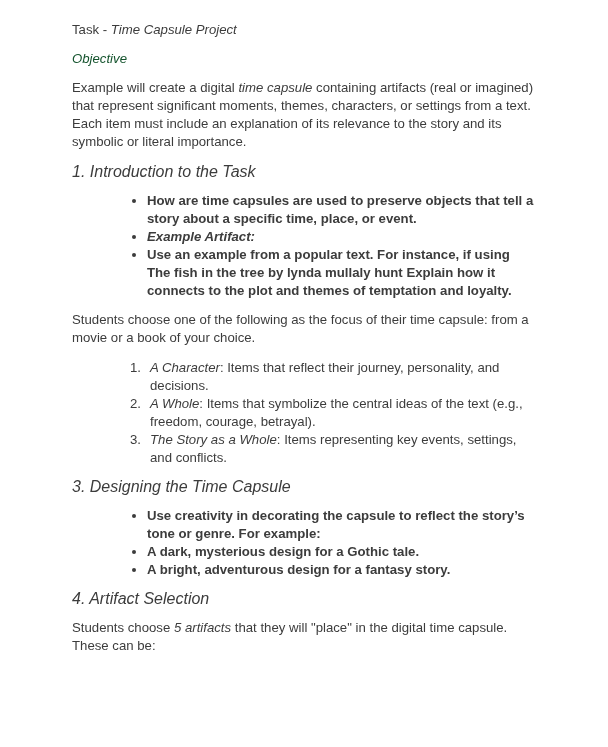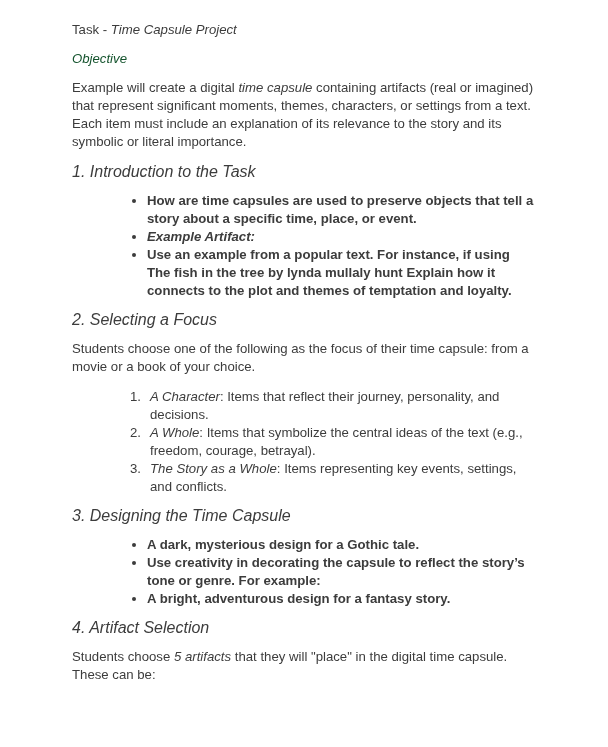--- a/index.html
+++ b/index.html
@@ -114,35 +114,34 @@
 
 
   <p class="section-heading">1. Introduction to the Task</p>
 
   <ul class="bullets">
     <li>How are time capsules are used to preserve objects that tell a story about a specific time, place, or event.</li>
     <li class="it">Example Artifact:</li>
     <li>Use an example from a popular text. For instance, if using The fish in the tree by lynda mullaly hunt Explain how it connects to the plot and themes of temptation and loyalty.</li>
   </ul>
 
-  <p class="section-heading">2. Selecting a Focus</p>
 
   <p class="para">Students choose one of the following as the focus of their time capsule: from a movie or a book of your choice.</p>
 
   <ol class="numbers">
     <li><em>A Character</em><span>: Items that reflect their journey, personality, and decisions.</span></li>
     <li><em>A Whole</em><span>: Items that symbolize the central ideas of the text (e.g., freedom, courage, betrayal).</span></li>
     <li><em>The Story as a Whole</em><span>: Items representing key events, settings, and conflicts.</span></li>
   </ol>
 
   <p class="section-heading">3. Designing the Time Capsule</p>
 
   <ul class="bullets">
+    <li>Use creativity in decorating the capsule to reflect the story’s tone or genre. For example:</li>
     <li>A dark, mysterious design for a Gothic tale.</li>
-    <li>Use creativity in decorating the capsule to reflect the story’s tone or genre. For example:</li>
     <li>A bright, adventurous design for a fantasy story.</li>
   </ul>
 
   <p class="section-heading">4. Artifact Selection</p>
 
   <p class="para"><span>Students choose </span><em>5 artifacts</em><span> that they will "place" in the digital time capsule. These can be:</span></p>
 
 </div>
 
 </body></html>

